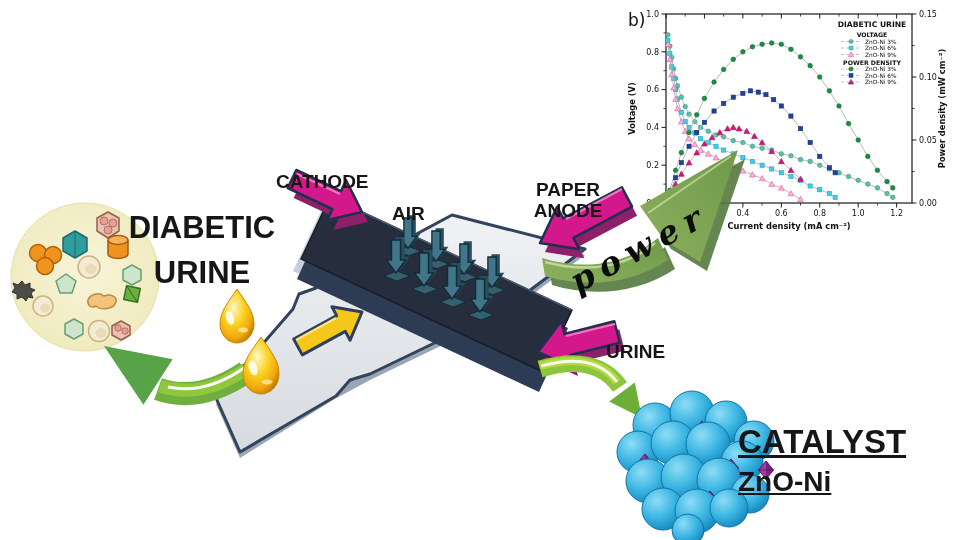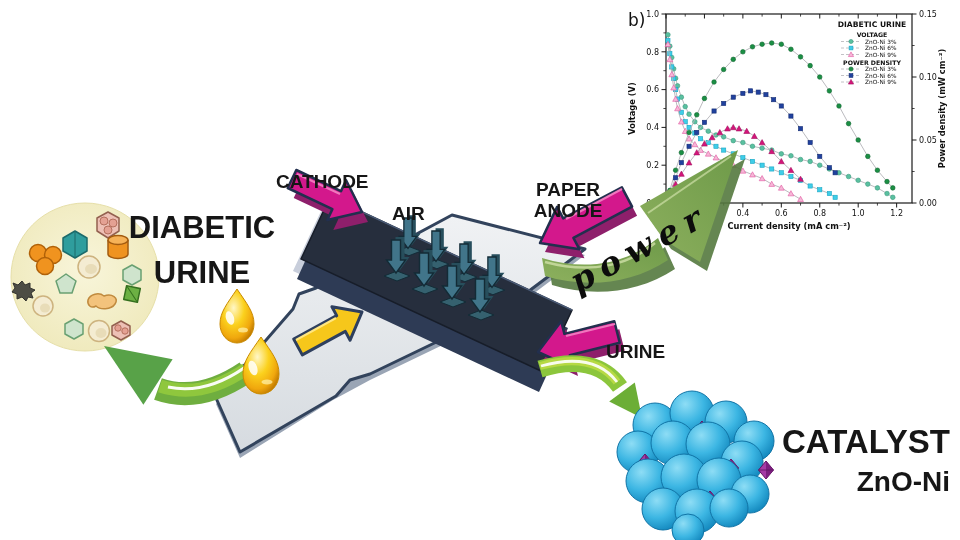--- a/index.html
+++ b/index.html
@@ -7,21 +7,21 @@
          font-family:"Liberation Sans",sans-serif;}
   svg{position:absolute;left:0;top:0;}
   .label{position:absolute;font-family:"Liberation Sans",sans-serif;font-weight:bold;
          color:#161616;white-space:nowrap;}
   .lbl-diabetic{left:118px;top:206px;width:168px;text-align:center;font-size:31px;
                 line-height:1.45;letter-spacing:0px;}
   .lbl-cathode{left:276px;top:171px;font-size:19px;}
   .lbl-air{left:392px;top:203px;font-size:19px;}
   .lbl-paper{left:528px;top:180px;width:80px;text-align:center;font-size:19px;line-height:1.1;}
   .lbl-anode{left:606px;top:341px;font-size:19px;}
-  .lbl-catalyst{left:738px;top:421px;width:212px;text-align:right;font-size:33px;line-height:1.3;}
+  .lbl-catalyst{left:738px;top:421px;width:212px;text-align:left;font-size:33px;line-height:1.3;text-decoration:underline;}
   .lbl-catalyst .l2{font-size:28px;}
   .lbl-power{left:576px;top:258px;width:180px;font-family:"DejaVu Serif",serif;
              font-style:italic;font-weight:bold;font-size:33px;letter-spacing:8px;
              color:#0c0c0c;transform:rotate(-28deg);transform-origin:10px 30px;}
   .lbl-diabetic span,.lbl-paper span,.lbl-catalyst span{display:block;}
 </style>
 </head>
 <body>
 
 <div id="stage">

